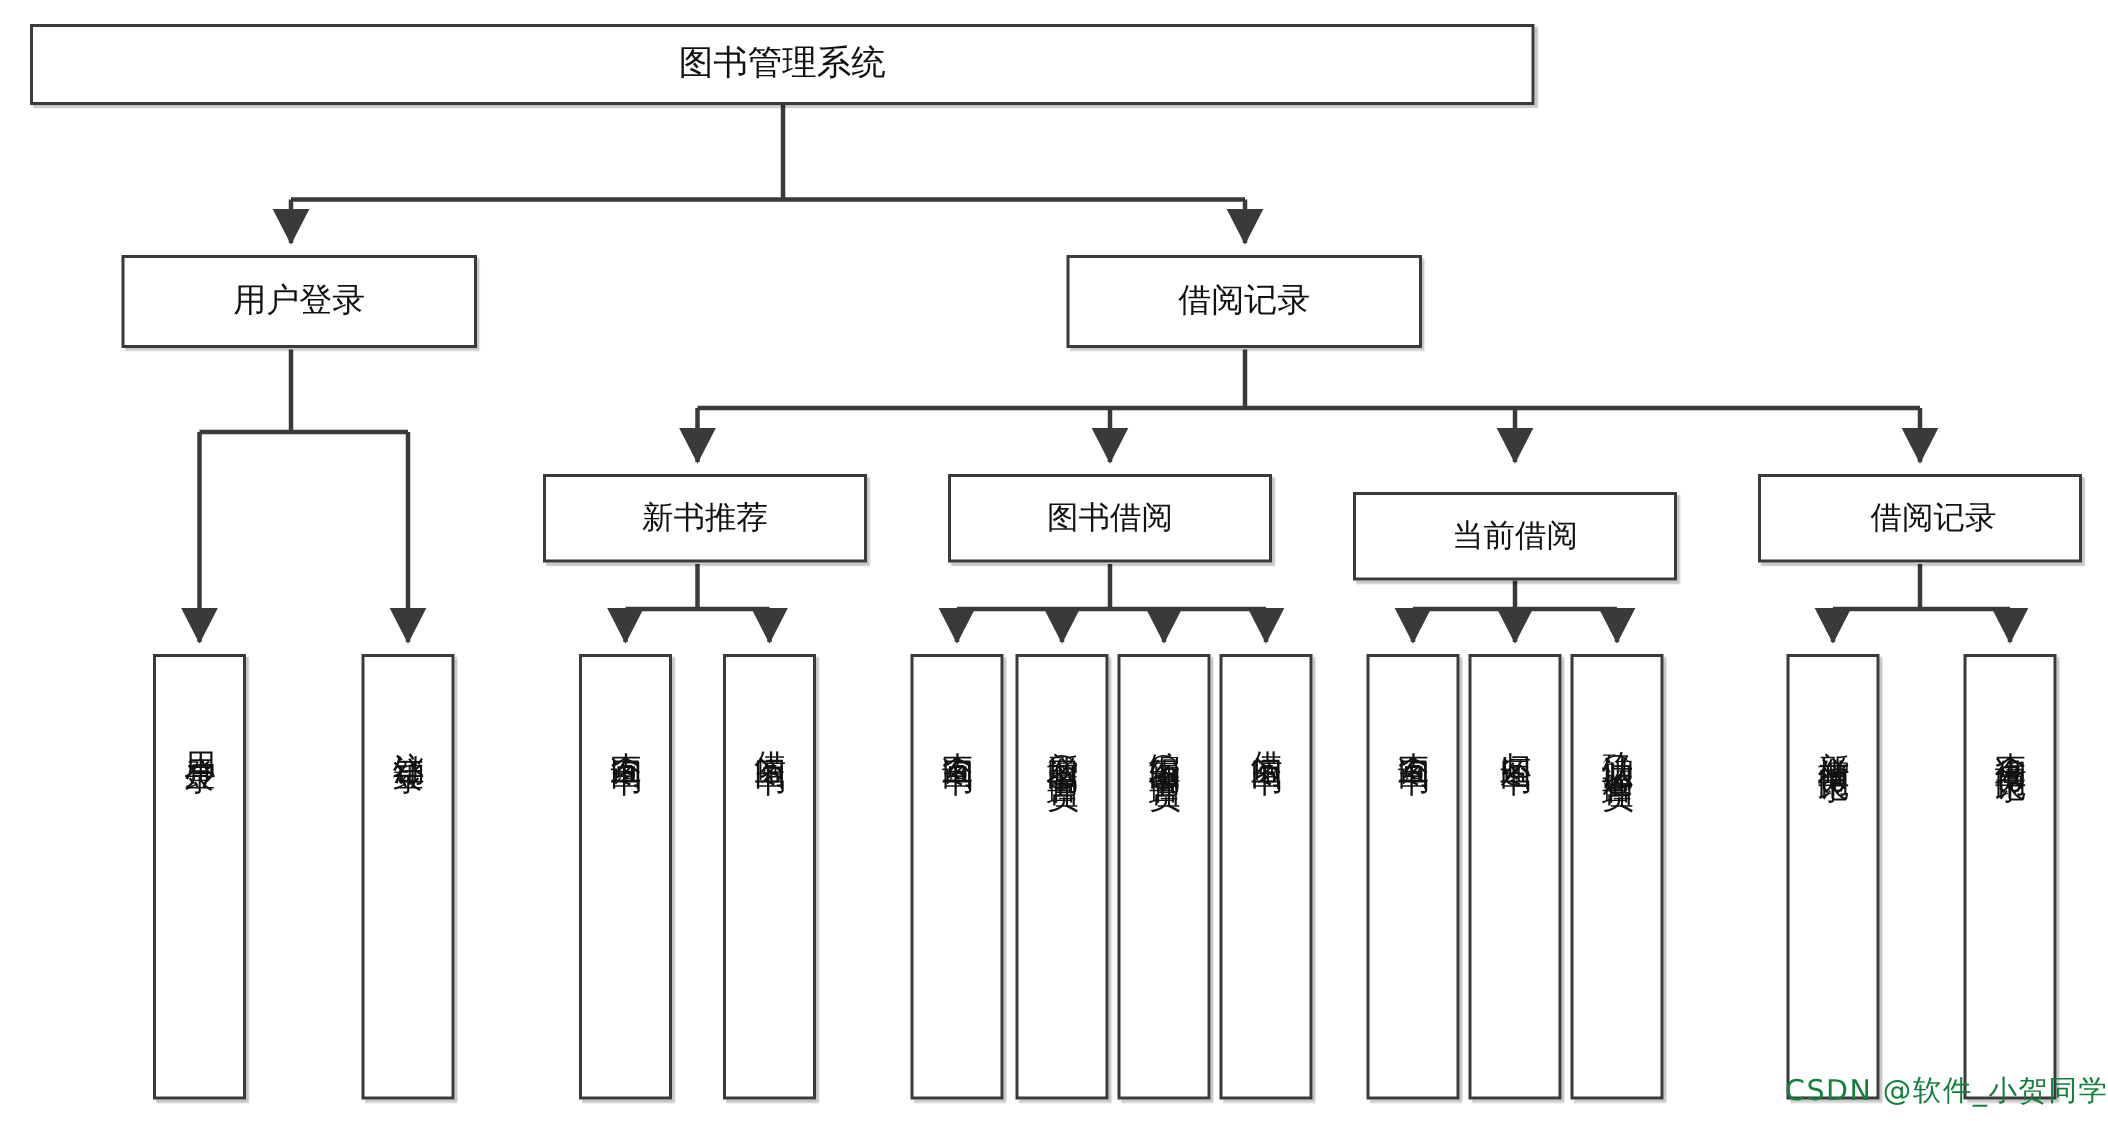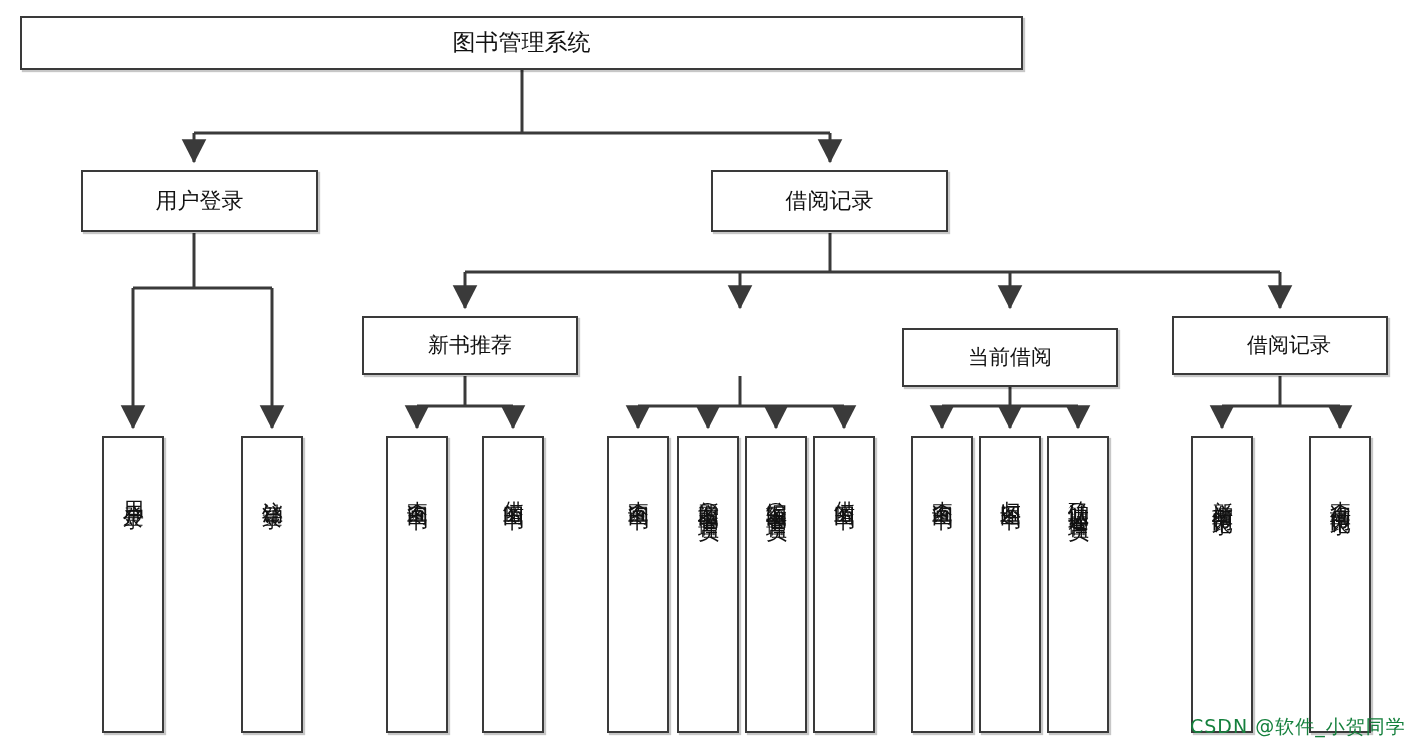--- a/index.html
+++ b/index.html
@@ -141,20 +141,23 @@
   <div class="node-box node-l2" style="left:81px; top:170px; width:237px; height:62px;">
     <span class="node-label">用户登录</span>
   </div>
   <div class="node-box node-l2" style="left:711px; top:170px; width:237px; height:62px;">
     <span class="node-label">借阅记录</span>
   </div>
 
   <div class="node-box node-l3" style="left:362px; top:316px; width:216px; height:59px;">
     <span class="node-label">新书推荐</span>
   </div>
+  <div class="node-box node-l3" style="left:632px; top:316px; width:216px; height:59px;">
+    <span class="node-label">图书借阅</span>
+  </div>
   <div class="node-box node-l3" style="left:902px; top:316px; width:216px; height:59px;margin-top:12px;">
     <span class="node-label">当前借阅</span>
   </div>
   <div class="node-box node-l3" style="left:1172px; top:316px; width:216px; height:59px;padding-left:18px;">
     <span class="node-label">借阅记录</span>
   </div>
 
   <div class="node-box node-leaf" style="left:102px; top:436px; width:62px; height:297px;">
     <span class="node-label">用户登录</span>
   </div>

